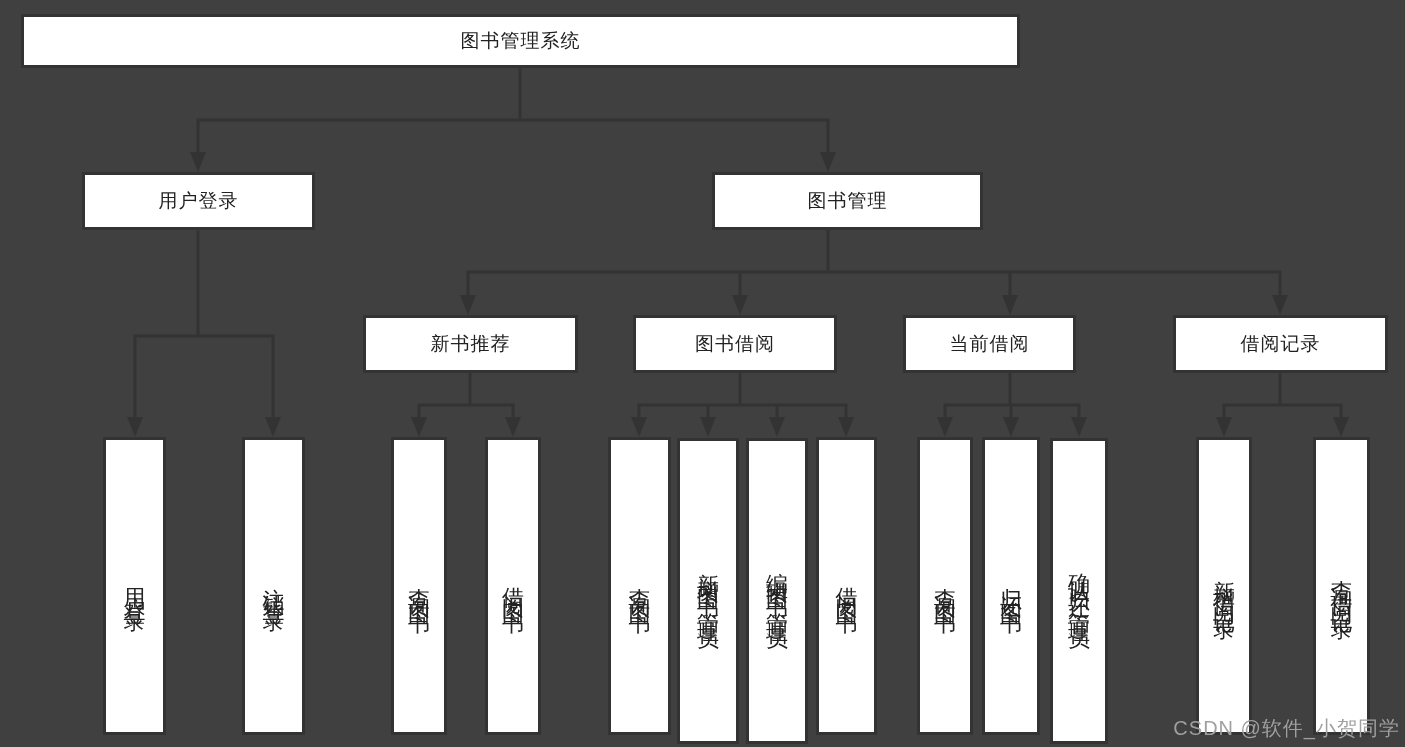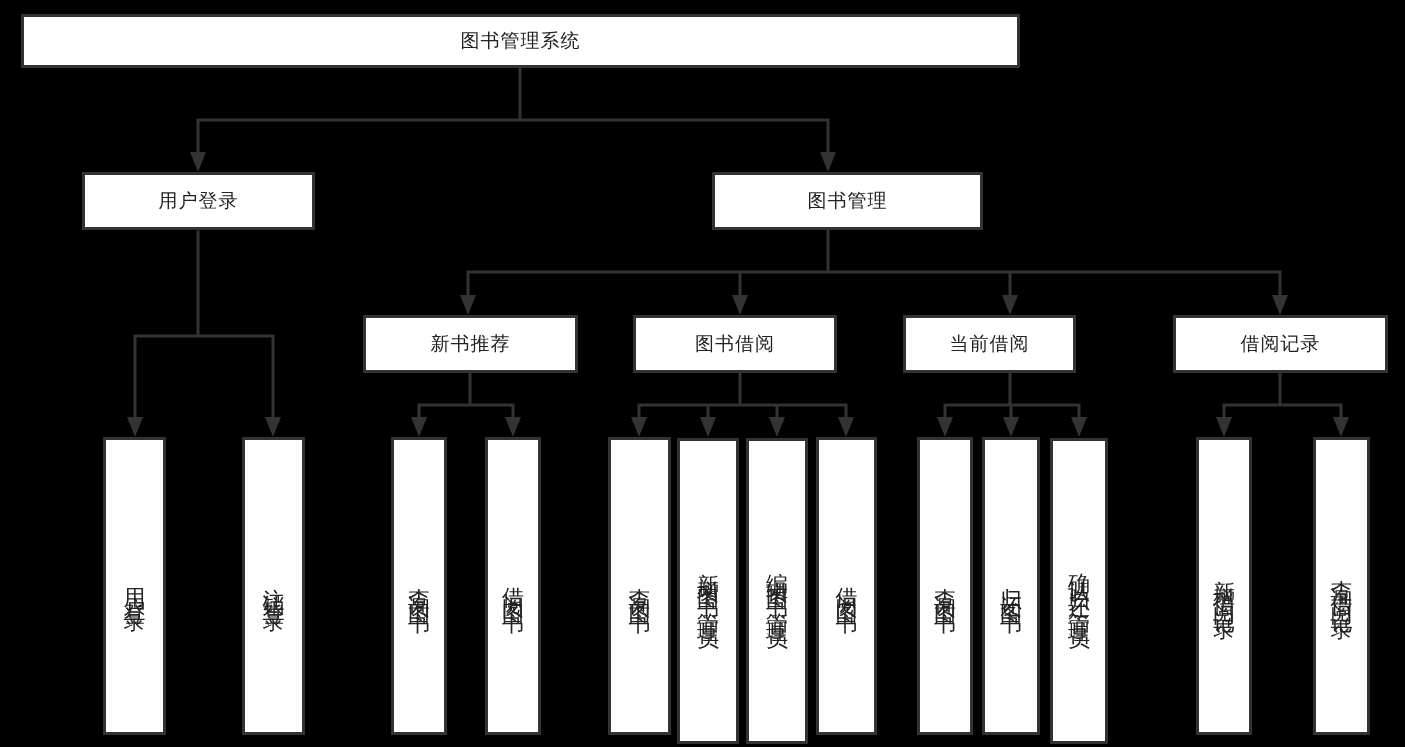--- a/index.html
+++ b/index.html
@@ -1,19 +1,19 @@
 <!DOCTYPE html>
 <html><head>
 <meta charset="utf-8">
 <style>
   html,body{margin:0;padding:0;background:#ffffff;}
   #canvas{
     position:relative;
     width:1405px;height:747px;
-    background:#000000;
+    background:#404040;
     font-family:"Liberation Sans","DejaVu Sans",sans-serif;
     overflow:hidden;
   }
   #connectors{position:absolute;left:0;top:0;width:1405px;height:747px;}
   .node{
     position:absolute;
     box-sizing:border-box;
     border:3px solid #333333;
     background:#ffffff;
     display:flex;align-items:center;justify-content:center;
@@ -143,14 +143,15 @@
     <span class="vtext">确认归还（管理员）</span>
   </div>
 
   <div class="node leaf" style="left:1196px;top:437px;width:56px;height:298px;">
     <span class="vtext">新增借阅记录</span>
   </div>
   <div class="node leaf" style="left:1313px;top:437px;width:57px;height:298px;">
     <span class="vtext">查询借阅记录</span>
   </div>
 
+  <div class="watermark">CSDN @软件_小贺同学</div>
 
 </div>
 
 </body></html>

